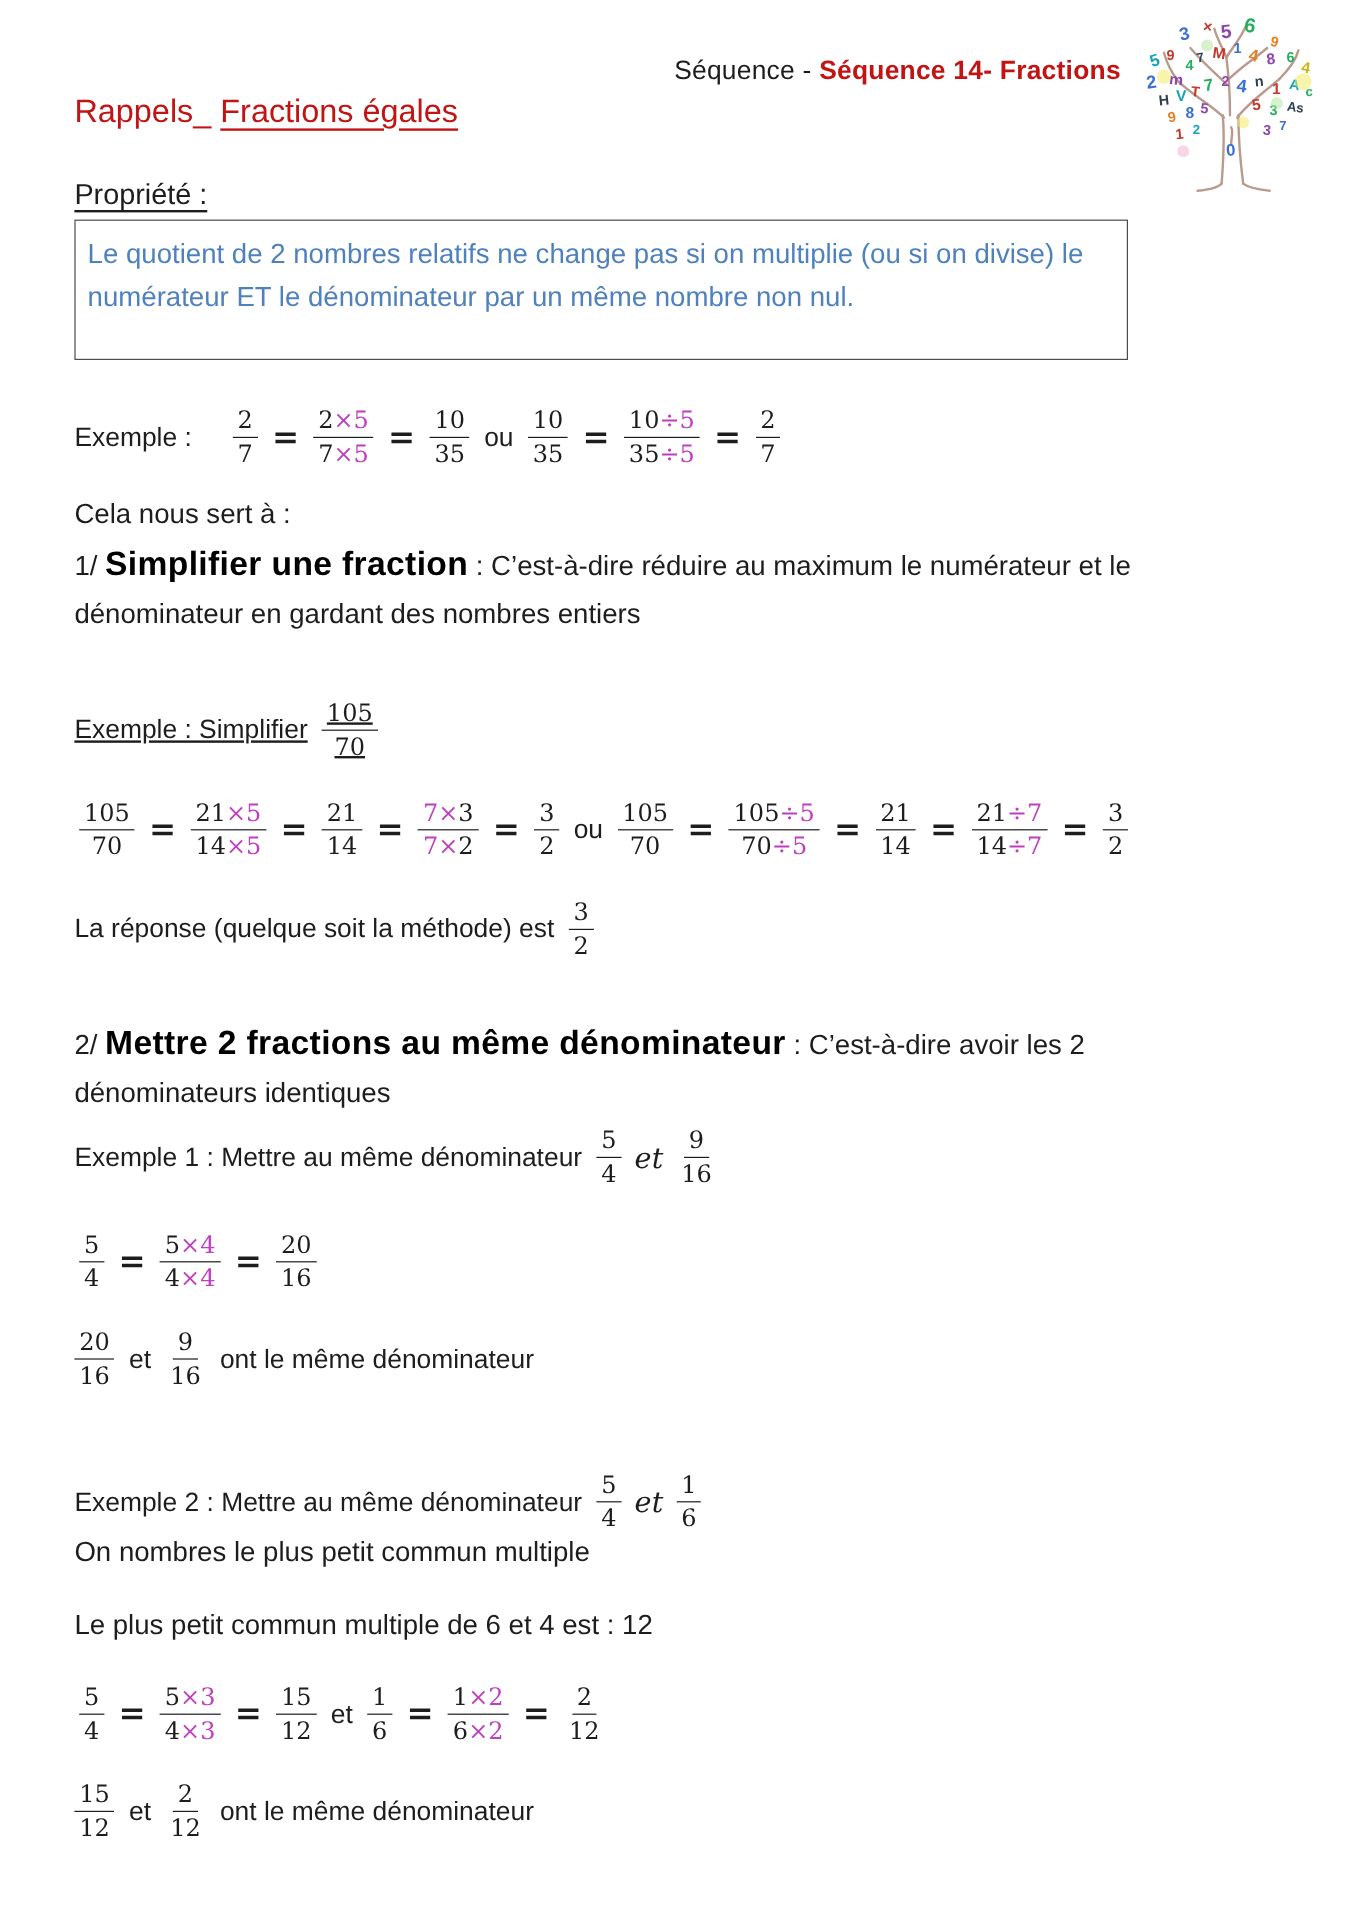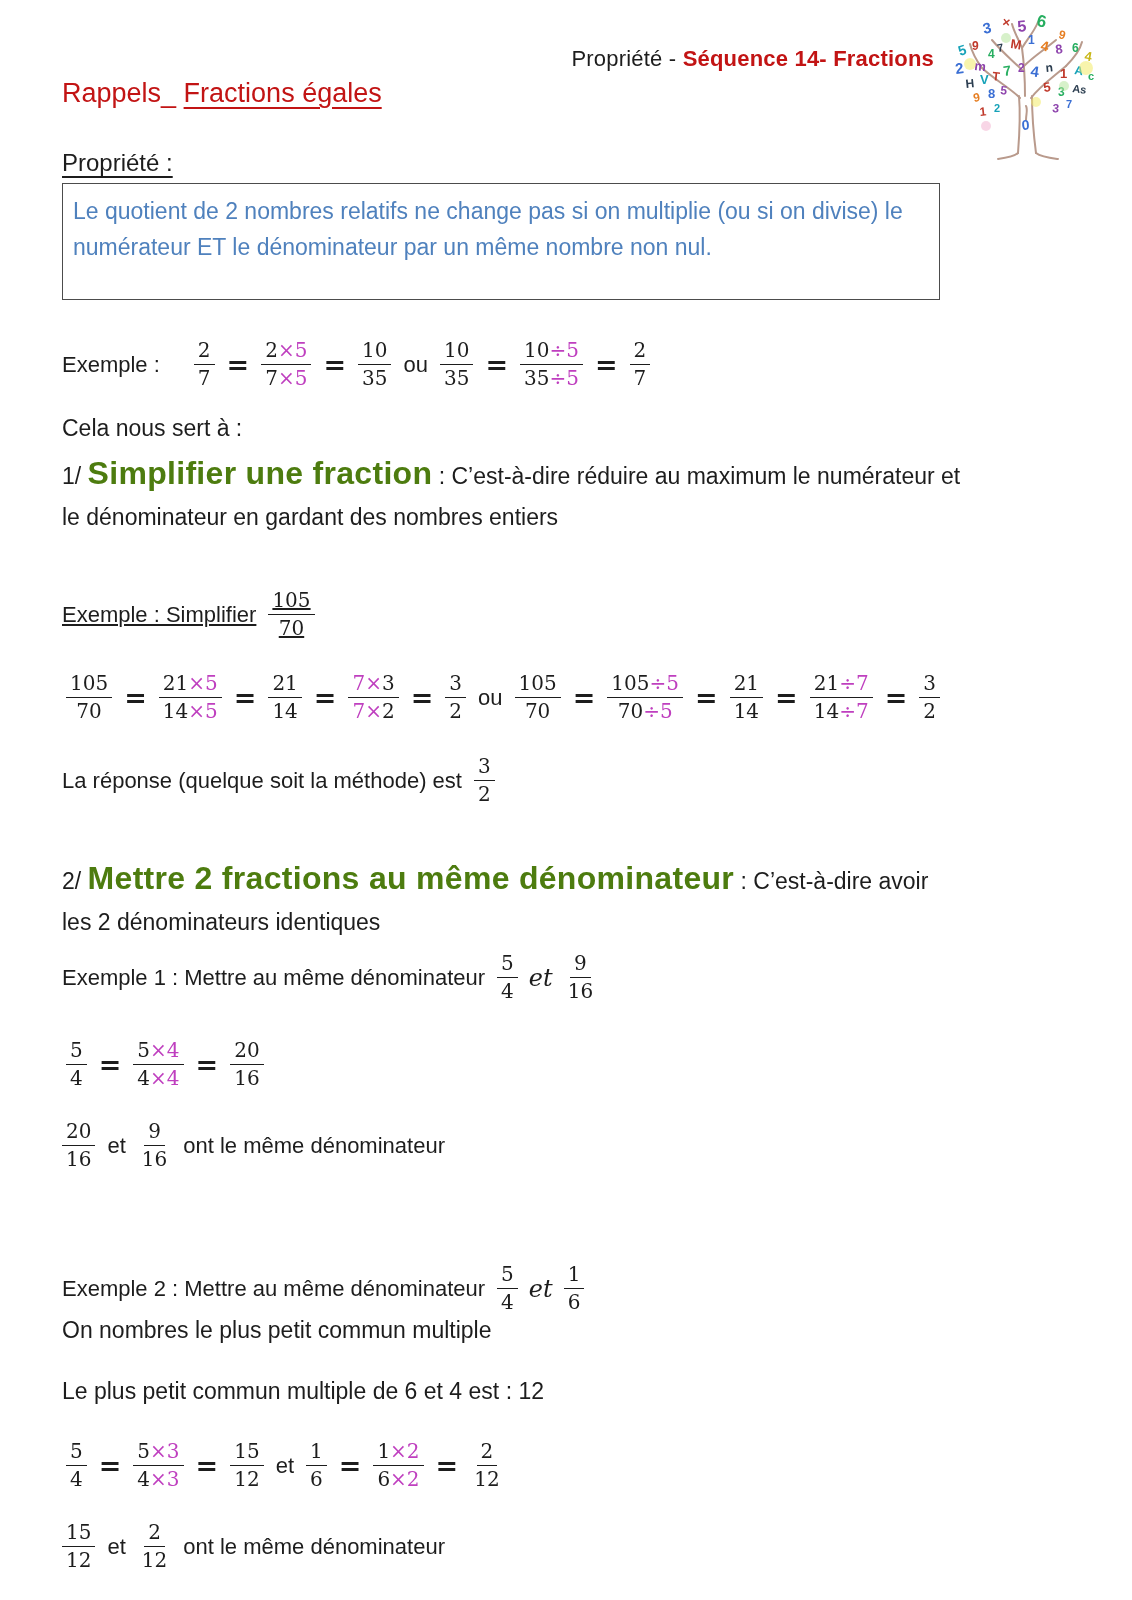--- a/index.html
+++ b/index.html
@@ -58,45 +58,45 @@
 
   .exemple-row { margin-top:38px; }
   .exemple-row .word:first-child { margin-left:0; margin-right:30px; }
 
   .serves {
     margin-top:24px; font-size:23px;
     text-underline-offset:5px; text-decoration-thickness:1.5px;
     display:inline-block;
   }
   .section-para { margin-top:6px; font-size:23px; line-height:1.6; width:900px; }
-  .section-para .sec-head { color:#4d7c0f; font-weight:bold; font-size:32px; letter-spacing:.3px; }
+  .section-para .sec-head { color:#000000; font-weight:bold; font-size:28px; letter-spacing:.3px; }
 
   .simplify-label { margin-top:52px;text-decoration:underline; }
   .simplify-label .word:first-child { margin-left:0; }
   .big-eq { margin-top:30px; }
   .answer-line { margin-top:30px; }
   .answer-line .word:first-child { margin-left:0; }
 
   .section2 { margin-top:46px; }
   .ex-label { margin-top:10px; }
   .ex-label .word:first-child { margin-left:0; }
   .work-eq { margin-top:34px; }
   .result-line { margin-top:28px; }
   .result-line .frac:first-child { margin-left:0; }
-  .ex2-label { margin-top:90px;align-items:center; }
+  .ex2-label { margin-top:66px;align-items:center; }
   .plain-line { margin-top:2px; font-size:23px; }
   .lcm-line { margin-top:34px; font-size:23px; }
 </style>
 </head>
 <body>
 
 <div class="page">
 
   <div class="header-line">
-    <span>Propriété - </span><span class="hl-red">Séquence 14- Fractions</span>
+    <span>Séquence - </span><span class="hl-red">Séquence 14- Fractions</span>
   </div>
 
   <div class="tree-wrap">
     <svg width="170" height="152" viewBox="0 0 170 152">
       <g fill="none" stroke="#b99a8c" stroke-width="2" stroke-linecap="round">
         <path d="M78 145 C80 120 80 100 79 88"></path>
         <path d="M96 145 C93 122 92 102 92 88"></path>
         <path d="M78 145 C74 149 66 150 58 151"></path>
         <path d="M96 145 C101 149 110 150 118 151"></path>
         <path d="M80 90 C70 80 55 72 42 60"></path>

